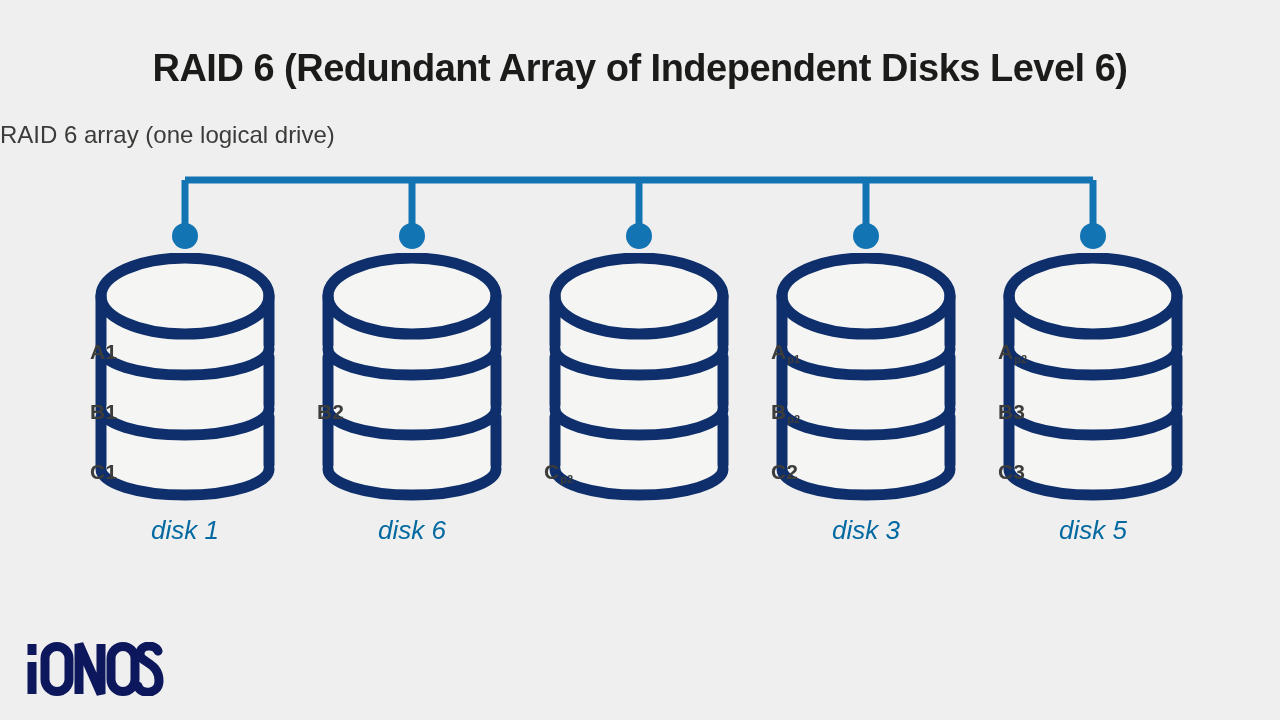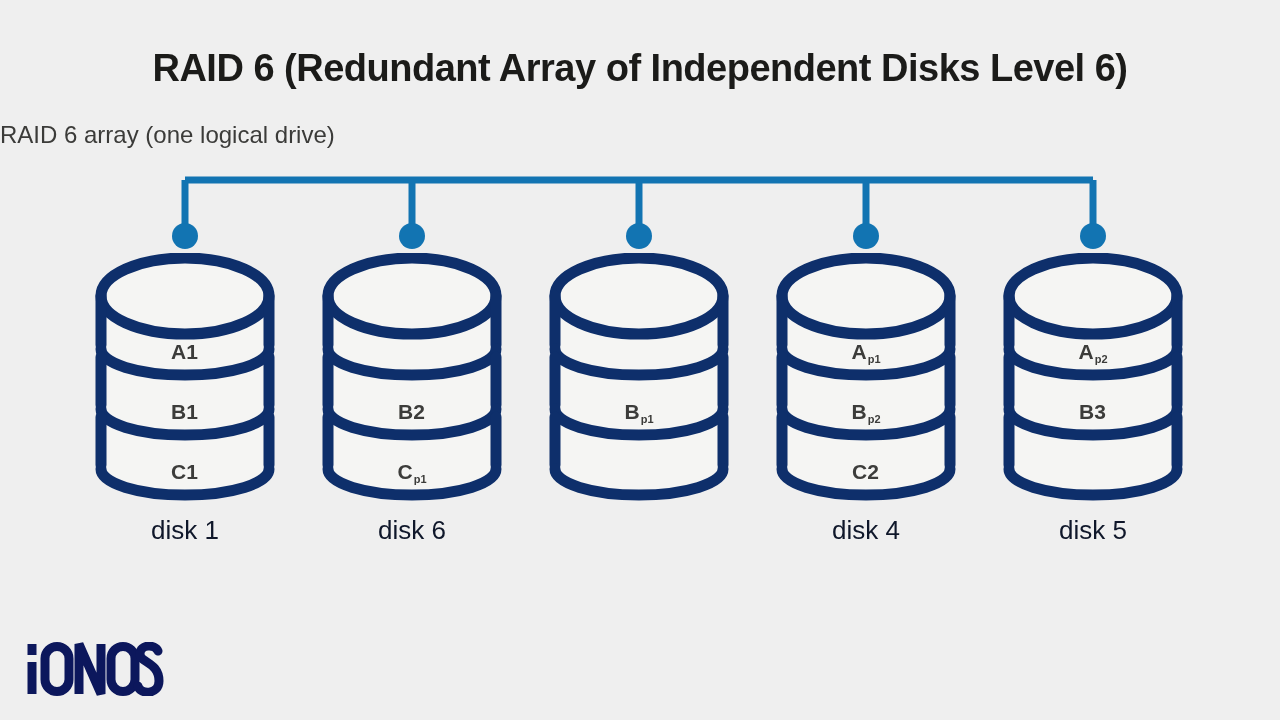--- a/index.html
+++ b/index.html
@@ -13,31 +13,31 @@
   }
   .array-label{
     position:absolute;top:121px;left:0;width:100%;
     font-size:24px;color:#3b3b39;
   }
   .bracket{position:absolute;left:150px;top:170px;}
   .disk{position:absolute;top:253px;width:190px;height:252px;}
   .disk-0{left:90px;} .disk-1{left:317px;} .disk-2{left:544px;} .disk-3{left:771px;} .disk-4{left:998px;}
   .disk svg.cyl{position:absolute;left:0;top:0;}
   .block-label{
-    position:absolute;left:0;width:100%;text-align:center;height:24px;
+    position:absolute;left:0;width:100%;height:24px;
     font-size:21px;font-weight:bold;color:#3c3c3a;line-height:24px;
   }
   .block-0{top:87px;} .block-1{top:147px;} .block-2{top:207px;}
   .block-label sub{
     font-size:11px;font-weight:bold;vertical-align:baseline;
     position:relative;bottom:-4px;margin-left:1px;
   }
   .disk-name{
     position:absolute;top:262px;left:0;width:100%;text-align:center;
-    font-size:26px;color:#0f172a;
+    font-size:26px;color:#0369a1;font-style:italic;
   }
   .brand{position:absolute;left:25px;top:642px;width:140px;height:54px;}
 </style>
 </head>
 <body>
 
 <div class="canvas">
 
   <h1 class="title">RAID 6 (Redundant Array of Independent Disks Level 6)</h1>
 
@@ -93,41 +93,40 @@
         <path d="M 11 96 A 84 26 0 0 0 179 96"></path>
         <path d="M 11 104 V 152"></path>
           <path d="M 179 104 V 152"></path>
         <path d="M 11 156 A 84 26 0 0 0 179 156"></path>
         <path d="M 11 164 V 212"></path>
           <path d="M 179 164 V 212"></path>
         <path d="M 11 216 A 84 26 0 0 0 179 216"></path>
       </g>
     </svg>
     <div class="block-label block-1"><span>B2</span><sub></sub></div>
-    <div class="block-label block-2"><span>C</span><sub>p1</sub></div>
     <div class="disk-name">disk 6</div>
   </div>
 
   <div class="disk disk-2">
     <svg class="cyl" width="190" height="252" viewBox="0 0 190 252">
       <path d="M 11 43 A 84 38 0 0 1 179 43 L 179 216 A 84 26 0 0 1 11 216 Z" fill="#f5f5f3"></path>
       <g stroke="#0e2f6b" stroke-width="11" fill="none" stroke-linecap="round">
         <ellipse cx="95" cy="43" rx="84" ry="38"></ellipse>
         <path d="M 11 43 V 92"></path>
           <path d="M 179 43 V 92"></path>
         <path d="M 11 96 A 84 26 0 0 0 179 96"></path>
         <path d="M 11 104 V 152"></path>
           <path d="M 179 104 V 152"></path>
         <path d="M 11 156 A 84 26 0 0 0 179 156"></path>
         <path d="M 11 164 V 212"></path>
           <path d="M 179 164 V 212"></path>
         <path d="M 11 216 A 84 26 0 0 0 179 216"></path>
       </g>
     </svg>
-    <div class="block-label block-1"><span>B</span><sub>p1</sub></div>
+    <div class="block-label block-2"><span>C</span><sub>p2</sub></div>
   </div>
 
   <div class="disk disk-3">
     <svg class="cyl" width="190" height="252" viewBox="0 0 190 252">
       <path d="M 11 43 A 84 38 0 0 1 179 43 L 179 216 A 84 26 0 0 1 11 216 Z" fill="#f5f5f3"></path>
       <g stroke="#0e2f6b" stroke-width="11" fill="none" stroke-linecap="round">
         <ellipse cx="95" cy="43" rx="84" ry="38"></ellipse>
         <path d="M 11 43 V 92"></path>
           <path d="M 179 43 V 92"></path>
         <path d="M 11 96 A 84 26 0 0 0 179 96"></path>
@@ -135,41 +134,42 @@
           <path d="M 179 104 V 152"></path>
         <path d="M 11 156 A 84 26 0 0 0 179 156"></path>
         <path d="M 11 164 V 212"></path>
           <path d="M 179 164 V 212"></path>
         <path d="M 11 216 A 84 26 0 0 0 179 216"></path>
       </g>
     </svg>
     <div class="block-label block-0"><span>A</span><sub>p1</sub></div>
     <div class="block-label block-1"><span>B</span><sub>p2</sub></div>
     <div class="block-label block-2"><span>C2</span><sub></sub></div>
-    <div class="disk-name">disk 4</div>
+    <div class="disk-name">disk 3</div>
   </div>
 
   <div class="disk disk-4">
     <svg class="cyl" width="190" height="252" viewBox="0 0 190 252">
       <path d="M 11 43 A 84 38 0 0 1 179 43 L 179 216 A 84 26 0 0 1 11 216 Z" fill="#f5f5f3"></path>
       <g stroke="#0e2f6b" stroke-width="11" fill="none" stroke-linecap="round">
         <ellipse cx="95" cy="43" rx="84" ry="38"></ellipse>
         <path d="M 11 43 V 92"></path>
           <path d="M 179 43 V 92"></path>
         <path d="M 11 96 A 84 26 0 0 0 179 96"></path>
         <path d="M 11 104 V 152"></path>
           <path d="M 179 104 V 152"></path>
         <path d="M 11 156 A 84 26 0 0 0 179 156"></path>
         <path d="M 11 164 V 212"></path>
           <path d="M 179 164 V 212"></path>
         <path d="M 11 216 A 84 26 0 0 0 179 216"></path>
       </g>
     </svg>
     <div class="block-label block-0"><span>A</span><sub>p2</sub></div>
     <div class="block-label block-1"><span>B3</span><sub></sub></div>
+    <div class="block-label block-2"><span>C3</span><sub></sub></div>
     <div class="disk-name">disk 5</div>
   </div>
 
   <svg class="brand" role="img" width="140" height="54" viewBox="0 0 140 54" aria-label="IONOS">
     <g stroke="#0c175c" stroke-width="9" fill="none">
       <path d="M 7 2 V 13"></path>
       <path d="M 7 20 V 52"></path>
       <rect x="20" y="4.5" width="24" height="45" rx="12"></rect>
       <path d="M 54 52 L 54 2 L 76 52 L 76 2"></path>
       <rect x="86" y="4.5" width="24" height="45" rx="12"></rect>

